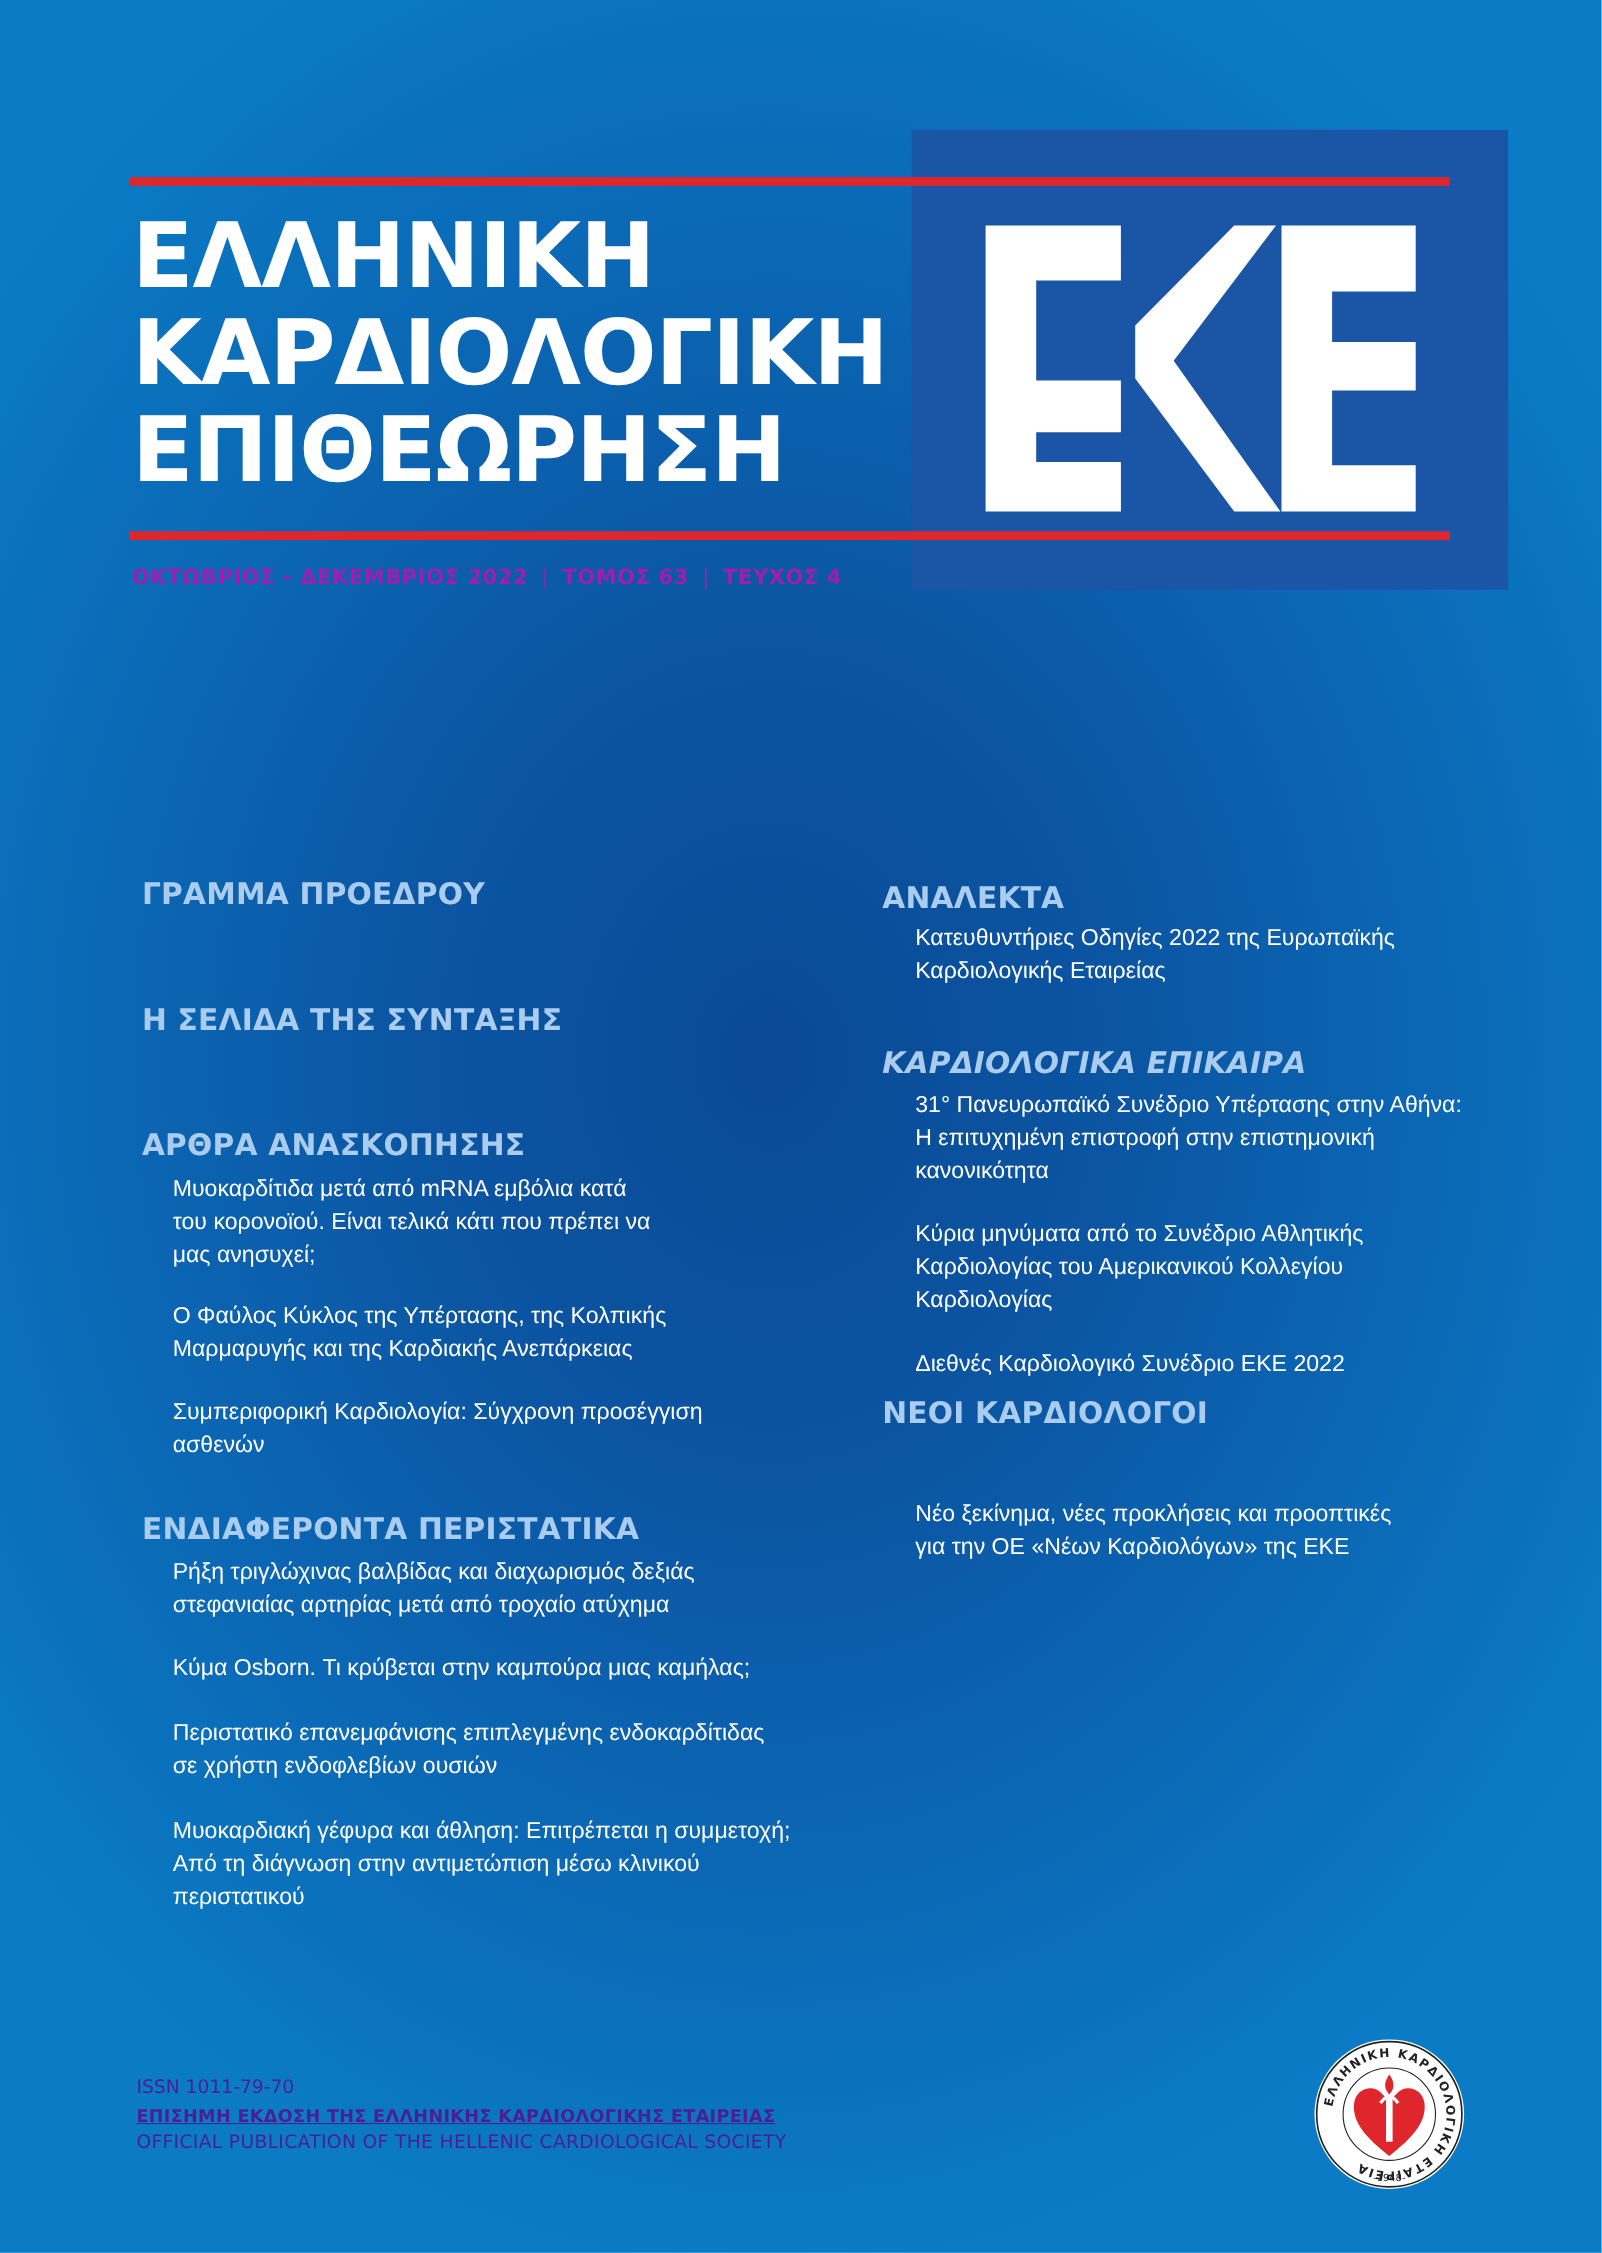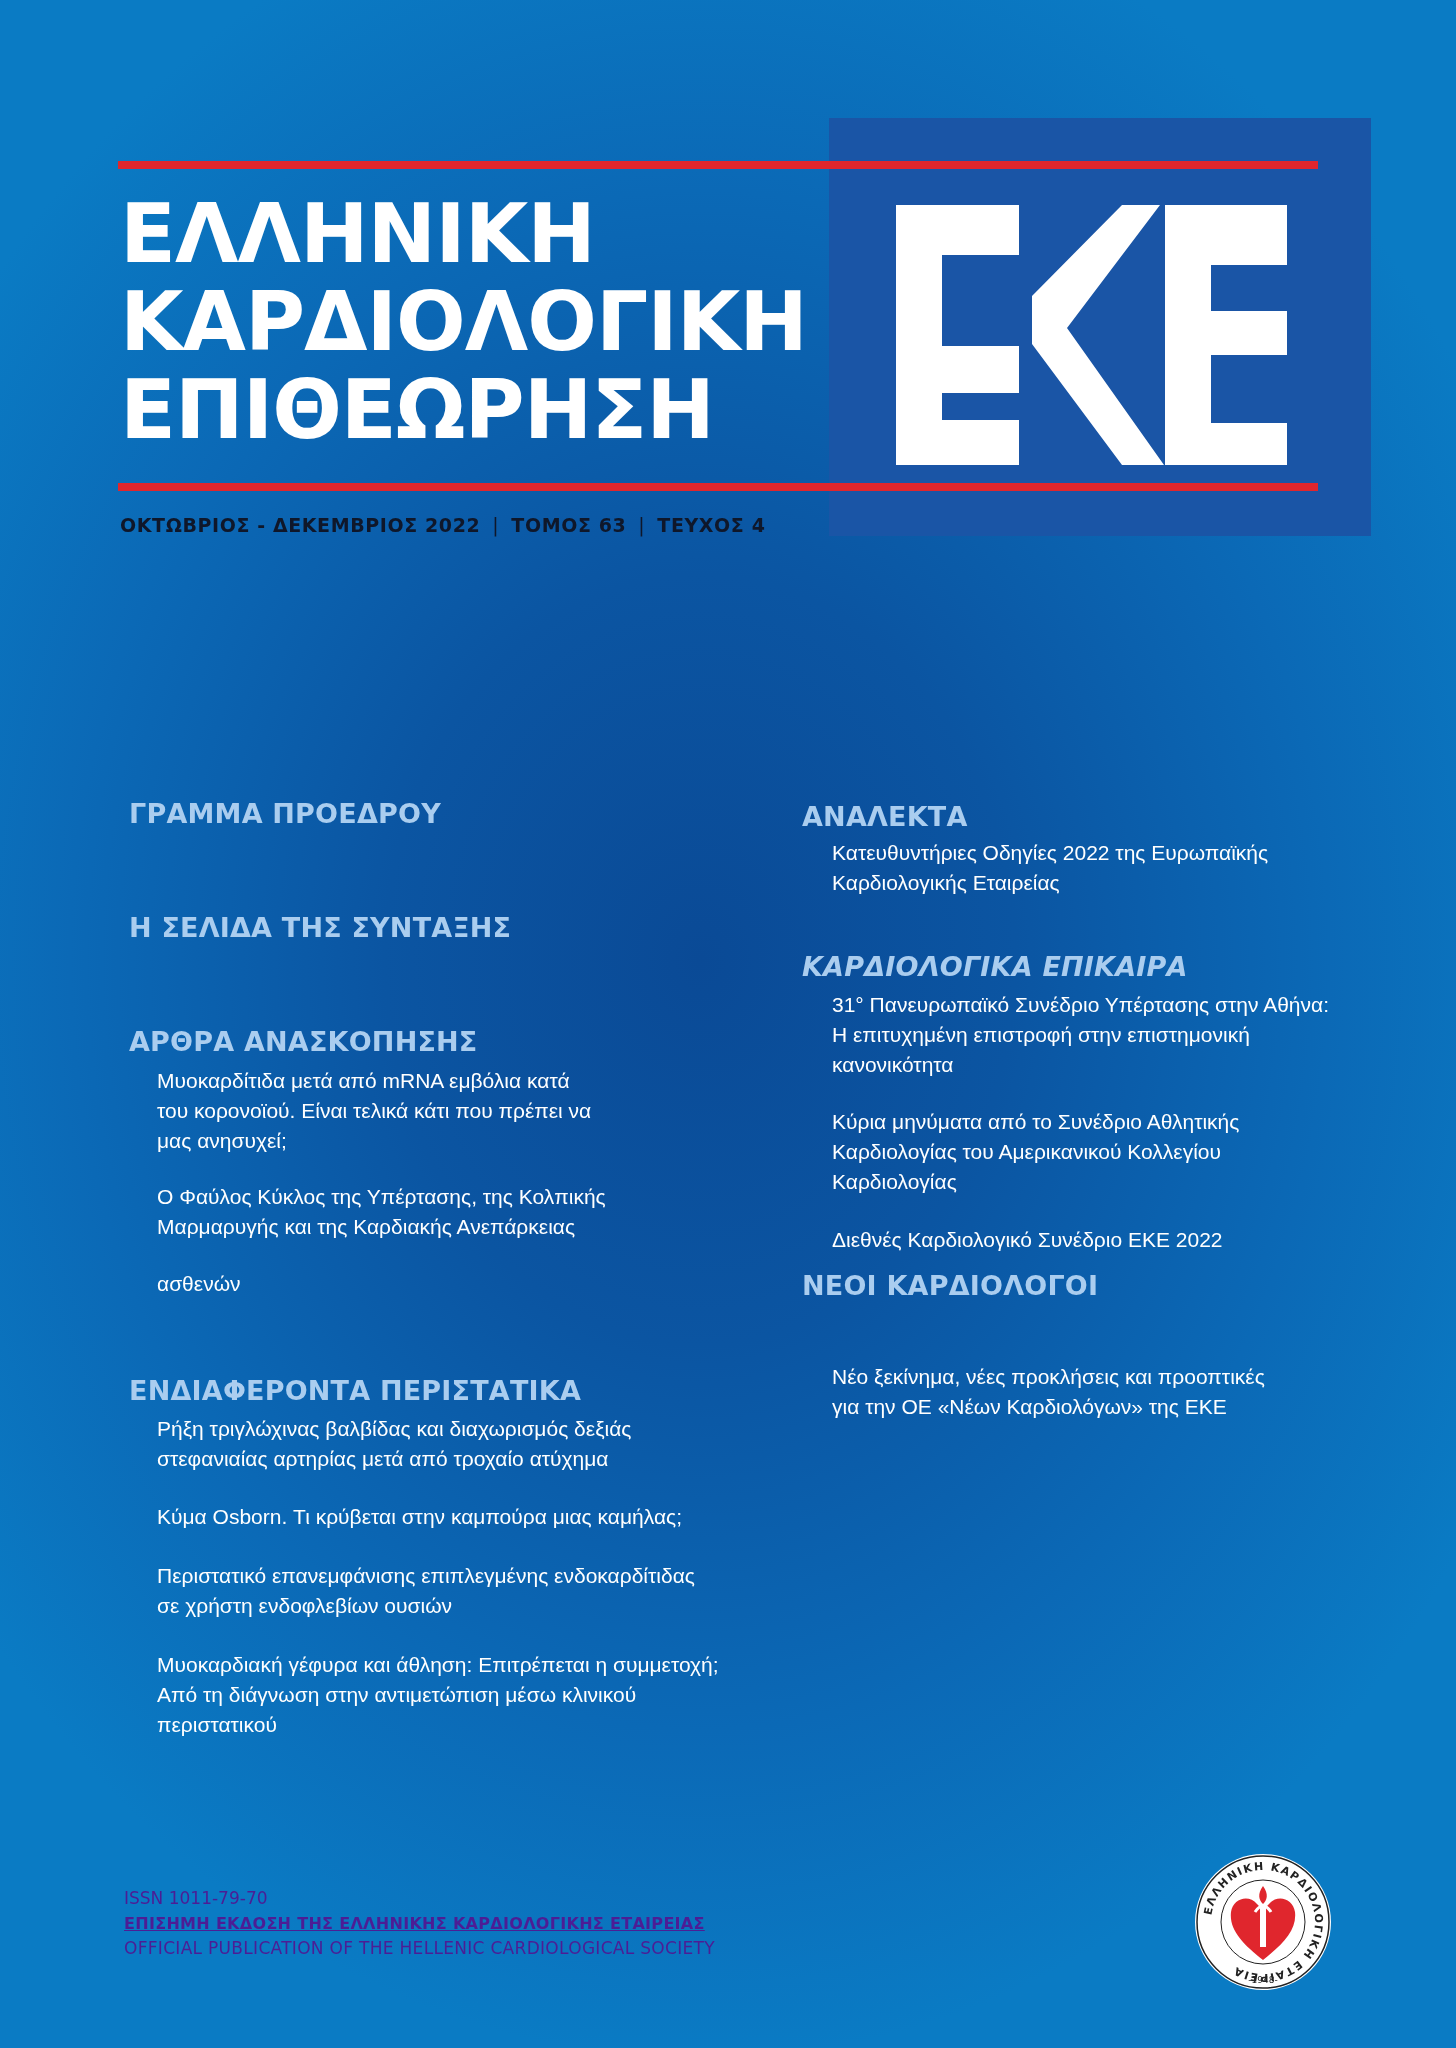--- a/index.html
+++ b/index.html
@@ -27,21 +27,21 @@
       left: 120px; top: 190px;
       font-family: "DejaVu Sans", sans-serif;
       font-weight: bold; font-size: 82px; line-height: 88px;
       letter-spacing: -1px;
     }
     .title div { white-space: nowrap; }
 
     .issue-line {
       left: 120px; top: 514px;
       font-family: "DejaVu Sans", sans-serif;
-      font-weight: bold; font-size: 19px; color: #0f172a;
+      font-weight: bold; font-size: 19px; color: #a21caf;
       letter-spacing: 0.6px; white-space: nowrap;
     }
     .issue-line .sep { margin: 0 12px; font-weight: normal; }
 
     .section-head {
       font-family: "DejaVu Sans", sans-serif;
       font-weight: bold; font-size: 27px; color: #aacdef;
       letter-spacing: 0.2px; white-space: nowrap;
     }
     .article {
@@ -94,20 +94,21 @@
 <div class="abs article" style="left:157px; top:1066px;">
   <div>Μυοκαρδίτιδα μετά από mRNA εμβόλια κατά</div>
   <div>του κορονοϊού. Είναι τελικά κάτι που πρέπει να</div>
   <div>μας ανησυχεί;</div>
 </div>
 <div class="abs article" style="left:157px; top:1182px;">
   <div>Ο Φαύλος Κύκλος της Υπέρτασης, της Κολπικής</div>
   <div>Μαρμαρυγής και της Καρδιακής Ανεπάρκειας</div>
 </div>
 <div class="abs article" style="left:157px; top:1269px;">
+  <div>Συμπεριφορική Καρδιολογία: Σύγχρονη προσέγγιση</div>
   <div>ασθενών</div>
 </div>
 
 <div class="abs section-head" style="left:129px; top:1375px;">ΕΝΔΙΑΦΕΡΟΝΤΑ ΠΕΡΙΣΤΑΤΙΚΑ</div>
 <div class="abs article" style="left:157px; top:1414px;">
   <div>Ρήξη τριγλώχινας βαλβίδας και διαχωρισμός δεξιάς</div>
   <div>στεφανιαίας αρτηρίας μετά από τροχαίο ατύχημα</div>
 </div>
 <div class="abs article" style="left:157px; top:1502px;">
   <div>Κύμα Osborn. Τι κρύβεται στην καμπούρα μιας καμήλας;</div>

